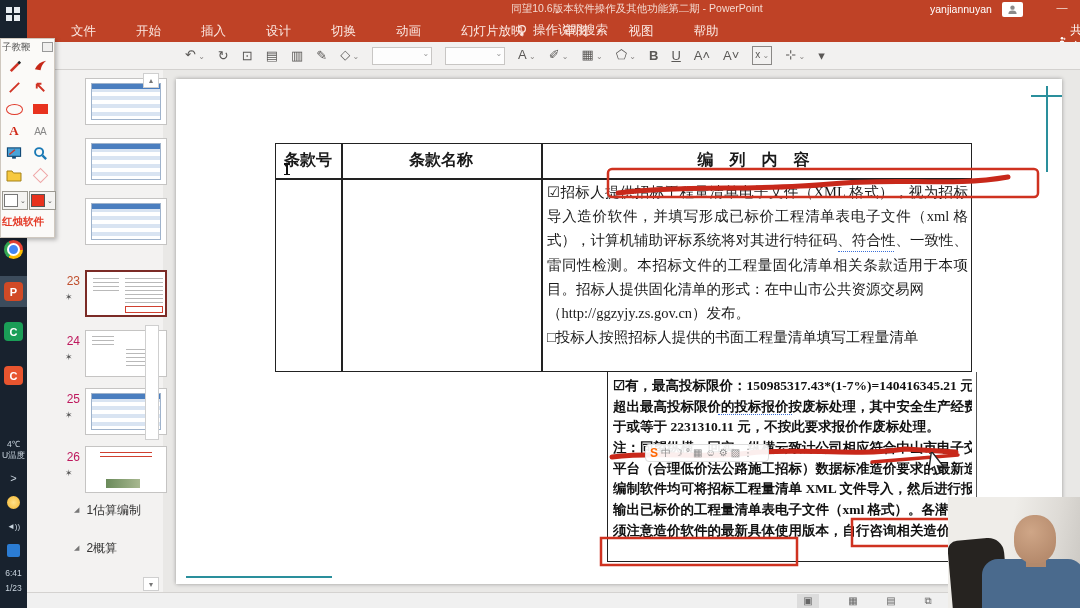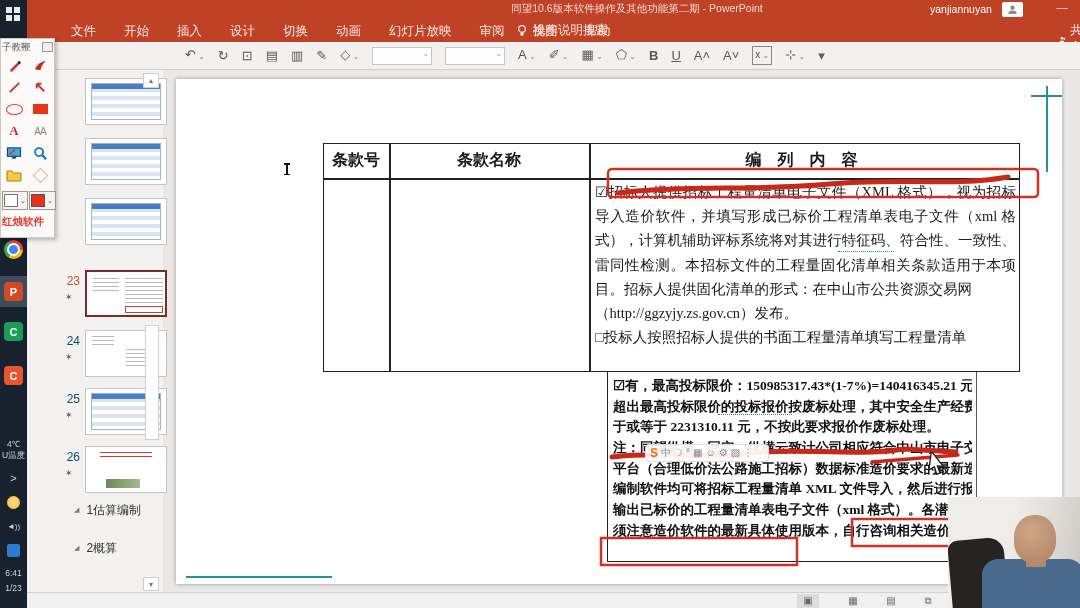--- a/index.html
+++ b/index.html
@@ -7,21 +7,21 @@
         font-family:"Liberation Sans",sans-serif;background:#e9e8e6;}
   .abs{position:absolute;}
 
   
   .ribbon{left:27px;top:0;width:1053px;height:42px;background:#bf4226;}
   .tbar-title{top:2px;left:300px;width:620px;text-align:center;color:#f3d9d0;font-size:10.5px;}
   .tbar-user{top:3px;left:903px;color:#fff;font-size:10.5px;}
   .avatar{top:2px;left:975px;width:21px;height:15px;background:#fff;border-radius:2px;
           display:flex;align-items:center;justify-content:center;}
   .winbtn{top:1px;color:#f5e2db;font-size:11px;width:22px;text-align:center;}
-  .tabs{top:20px;left:30px;display:flex;gap:0;}
+  .tabs{top:20px;left:30px;display:flex;gap:12px;}
   .tab{color:#fbe8e2;font-size:12.5px;padding:3px 14px;white-space:nowrap;}
   .searchwrap{top:22px;left:489px;display:flex;align-items:center;gap:5px;color:#fbe8e2;font-size:12.5px;}
   .sharewrap{top:22px;left:1032px;display:flex;align-items:center;gap:4px;color:#fff;font-size:12px;}
 
   
   .qatrow{left:27px;top:42px;width:1053px;height:28px;background:#f2f1f0;border-bottom:1px solid #d3d1cf;
           display:flex;align-items:center;gap:13px;padding-left:158px;box-sizing:border-box;}
   .qicon{color:#5a5856;font-size:13px;line-height:16px;white-space:nowrap;}
   .has-caret::after{content:" ⌄";font-size:8px;color:#8a8886;}
   .combo{width:58px;height:16px;background:#fdfdfd;border:1px solid #c8c6c4;position:relative;}
@@ -47,39 +47,39 @@
   .aa-letter{color:#888;font-size:10px;letter-spacing:-1px;}
   .ellipse{width:15px;height:9px;border:1.5px solid #e0392a;border-radius:50%;}
   .fillrect{width:15px;height:10px;background:#e8321e;}
   .diamond{width:9px;height:9px;border:1.5px solid #efa8a8;transform:rotate(45deg);}
   .brand{color:#e43b28;font-size:10.5px;font-weight:bold;white-space:nowrap;}
 
   
   .thpanel{left:27px;top:70px;width:136px;height:522px;background:#f3f2f1;z-index:5;}
   .thumb{left:58px;width:82px;height:47px;background:#fff;border:1px solid #c5c4c3;box-sizing:border-box;}
   .thumb.sel{border:2px solid #7b2b26;}
-  .thnum{left:33px;width:20px;text-align:right;font-size:12px;color:#0c4a6e;}
+  .thnum{left:33px;width:20px;text-align:right;font-size:12px;color:#be185d;}
   .thnum.sel{color:#c0502e;}
   .thstar{left:38px;font-size:9px;color:#555;}
   .mini-table{position:absolute;inset:4px 5px;background:
       repeating-linear-gradient(180deg,#ffffff 0 4px,#d9e4f2 4px 8px);border:1px solid #9fb3cc;}
   .mini-table::before{content:"";position:absolute;left:0;top:0;right:0;height:5px;background:#4a7ebf;}
   .mini-lines{position:absolute;background:repeating-linear-gradient(180deg,#b9b9b9 0 1px,transparent 1px 4px);}
   .sect{left:47px;font-size:12px;color:#333;white-space:nowrap;}
   .sect::before{content:"◢";font-size:7px;color:#777;margin-right:7px;vertical-align:2px;}
   .scrollbox{width:14px;background:#fff;border:1px solid #cfcfcf;color:#777;font-size:8px;
              display:flex;align-items:center;justify-content:center;}
 
   
   .slide{left:176px;top:79px;width:886px;height:505px;background:#fff;
          box-shadow:0 0 4px rgba(0,0,0,.35);z-index:1;}
   .teal{background:#2a8f9c;}
 
   
-  .ppt-table{z-index:2;font-family:"Liberation Serif",serif;color:#1a1a1a;margin-left:48px;}
+  .ppt-table{z-index:2;font-family:"Liberation Serif",serif;color:#1a1a1a;}
   .tb-border{border:1.5px solid #222;box-sizing:border-box;}
   .th{font-weight:bold;font-size:16px;display:flex;align-items:center;justify-content:center;}
   .tcell{display:flex;align-items:center;justify-content:center;font-size:15px;}
   .cline{height:24.2px;line-height:24.2px;font-size:14.5px;text-align:justify;text-align-last:justify;
          white-space:nowrap;overflow:hidden;}
   .cline.nj{text-align-last:left;}
 
   
   .noteblock{left:607px;top:372px;width:370px;height:190px;background:#fff;z-index:2;
              border-left:1.5px solid #222;border-right:1px solid #555;border-bottom:1.5px solid #222;

